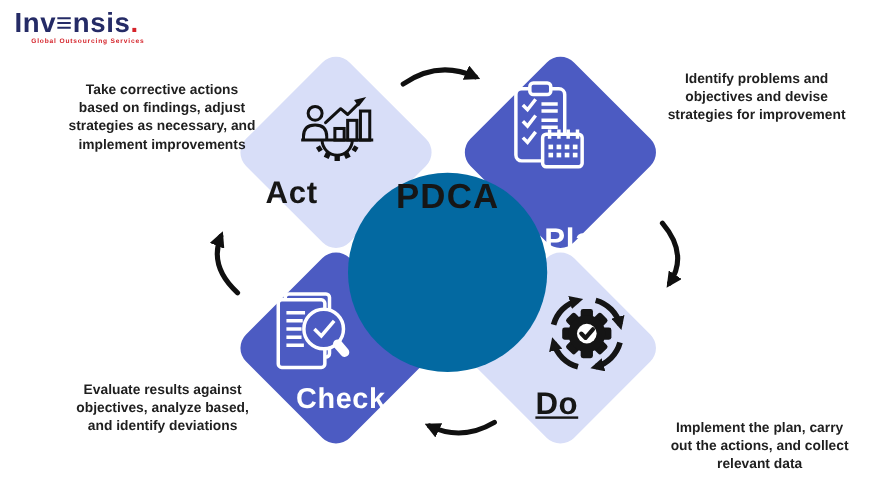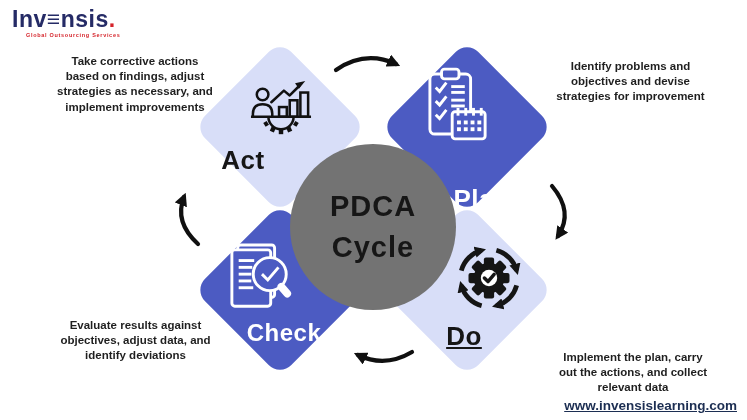--- a/index.html
+++ b/index.html
@@ -27,27 +27,27 @@
   .icon-abs { position:absolute; z-index:4; }
   .stage-label { position:absolute; z-index:4; width:90px; text-align:center; font-weight:bold; font-size:26px; letter-spacing:.5px; }
   .stage-label.on-light { color:#161616; }
   .stage-label.on-dark  { color:#ffffff; }
   .l-act   { left:198px; top:145px;text-align:center; }
   .l-plan  { left:437px; top:156px;margin-top:28px; }
   .l-check { left:239px; top:319px; font-size:24px; }
   .l-do    { left:419px; top:321px;text-decoration:underline; }
 
   
-  .center-circle { position:absolute; left:290px; top:144px; width:166px; height:166px; border-radius:50%; background:#737373; z-index:5; display:flex; align-items:center; justify-content:center; }
+  .center-circle { position:absolute; left:290px; top:144px; width:166px; height:166px; border-radius:50%; background:#0369a1; z-index:5; display:flex; align-items:flex-start; justify-content:center; }
   .center-title { text-align:center; font-weight:bold; font-size:29px; color:#161616; letter-spacing:1px; line-height:1.4; }
   .center-title span { display:block; }
 
   
   .desc { position:absolute; z-index:6; font-size:11.5px; font-weight:bold; color:#1f1f1f; text-align:center; line-height:1.32; }
-  .t-act   { left:57px;  top:54px;  width:156px; }
+  .t-act   { left:57px;  top:68px;  width:156px; }
   .t-plan  { left:553px; top:59px;  width:155px; }
   .t-check { left:58px;  top:318px; width:155px; }
   .t-do    { left:555px; top:318px; width:156px;margin-top:32px; }
 
   
   .arrows { position:absolute; left:0; top:0; z-index:3; pointer-events:none; }
 
   
   .footer-link { position:absolute; right:10px; top:398px; z-index:9; font-size:13.5px; font-weight:bold; color:#1c2e52; text-decoration:underline; }
 </style>
@@ -171,24 +171,22 @@
   </svg>
 
   <div class="stage-label on-light l-act">Act</div>
   <div class="stage-label on-dark  l-plan">Plan</div>
   <div class="stage-label on-dark  l-check">Check</div>
   <div class="stage-label on-light l-do">Do</div>
 
   <div class="center-circle">
     <div class="center-title">
       <span>PDCA</span>
-      <span>Cycle</span>
     </div>
   </div>
 
   <div class="desc t-act">Take corrective actions based on findings, adjust strategies as necessary, and implement improvements</div>
   <div class="desc t-plan">Identify problems and objectives and devise strategies for improvement</div>
-  <div class="desc t-check">Evaluate results against objectives, adjust data, and identify deviations</div>
+  <div class="desc t-check">Evaluate results against objectives, analyze based, and identify deviations</div>
   <div class="desc t-do">Implement the plan, carry out the actions, and collect relevant data</div>
 
-  <a class="footer-link" href="#">www.invensislearning.com</a>
 
 </div>
 
 </body></html>

